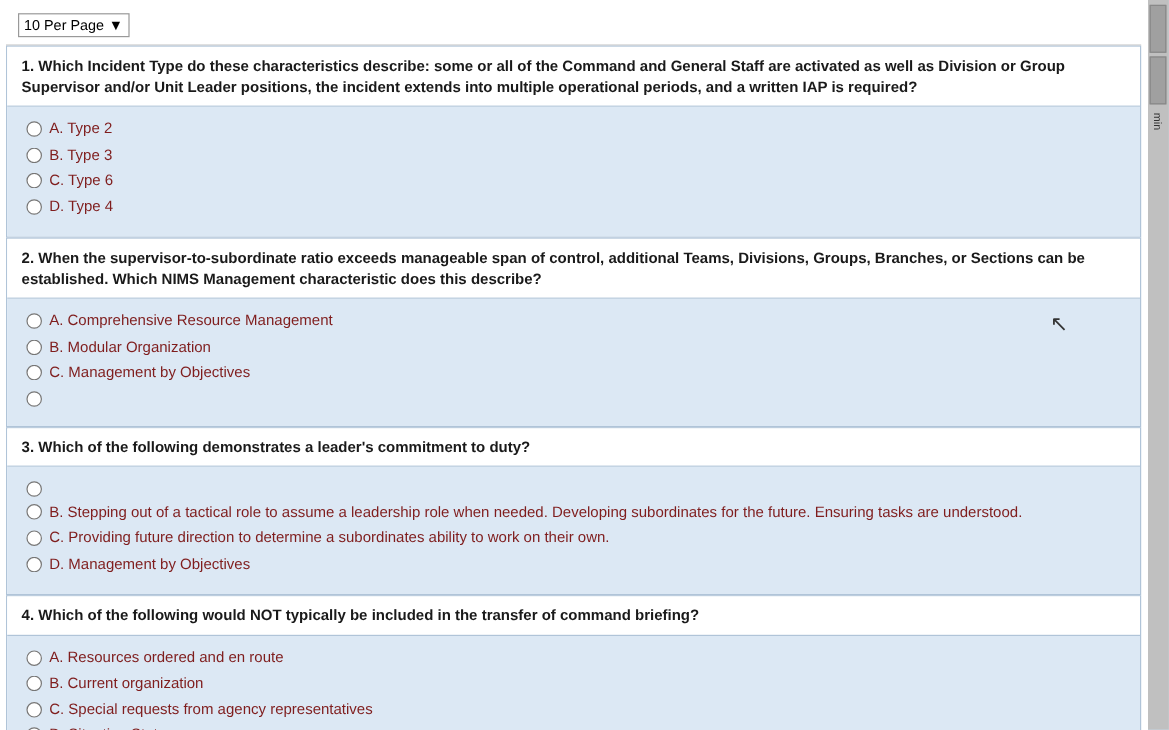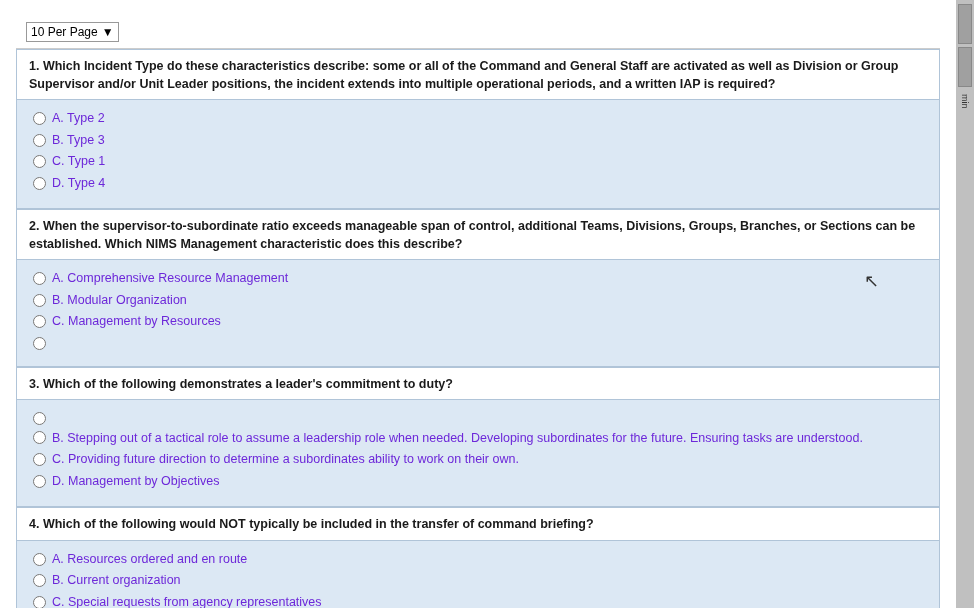--- a/index.html
+++ b/index.html
@@ -14,21 +14,21 @@
     .main-container {
       display: flex;
       width: 974px;
       height: 608px;
       position: relative;
     }
     .content-area {
       flex: 1;
       background: #fff;
       overflow-y: auto;
-      padding: 16px;
+      padding: 5px;
       position: relative;
     }
     .top-bar {
       display: flex;
       align-items: center;
       padding: 6px 10px;
       background: #fff;
       border-bottom: 1px solid #ccc;
     }
     .per-page-select {
@@ -65,21 +65,21 @@
       align-items: flex-start;
       margin-bottom: 4px;
       gap: 6px;
     }
     .option-row input[type="radio"] {
       margin-top: 2px;
       flex-shrink: 0;
     }
     .option-row label {
       font-size: 12.5px;
-      color: #6d28d9;
+      color: #7f1d1d;
       line-height: 1.4;
     }
     .right-sidebar {
       width: 18px;
       background: #c0c0c0;
       display: flex;
       flex-direction: column;
       align-items: center;
       padding: 4px 2px;
       gap: 3px;
@@ -120,21 +120,21 @@
         <div class="option-row">
           <input type="radio" name="q1" id="q1a" style="">
           <label for="q1a">A. Type 2</label>
         </div>
         <div class="option-row">
           <input type="radio" name="q1" id="q1b" style="">
           <label for="q1b">B. Type 3</label>
         </div>
         <div class="option-row">
           <input type="radio" name="q1" id="q1c" style="">
-          <label for="q1c">C. Type 1</label>
+          <label for="q1c">C. Type 6</label>
         </div>
         <div class="option-row">
           <input type="radio" name="q1" id="q1d" style="">
           <label for="q1d">D. Type 4</label>
         </div>
       </div>
     </div>
 
     <div class="question-block">
       <div class="question-header">
@@ -147,21 +147,21 @@
         <div class="option-row">
           <input type="radio" name="q2" id="q2a" style="">
           <label for="q2a">A. Comprehensive Resource Management</label>
         </div>
         <div class="option-row">
           <input type="radio" name="q2" id="q2b" style="">
           <label for="q2b">B. Modular Organization</label>
         </div>
         <div class="option-row">
           <input type="radio" name="q2" id="q2c" style="">
-          <label for="q2c">C. Management by Resources</label>
+          <label for="q2c">C. Management by Objectives</label>
         </div>
         <div class="option-row">
           <input type="radio" name="q2" id="q2d" style="">
         </div>
 
         <div style="position:absolute; right:60px; top:10px; font-size:18px; color:#333; pointer-events:none;">↖</div>
       </div>
     </div>
 
     <div class="question-block">

